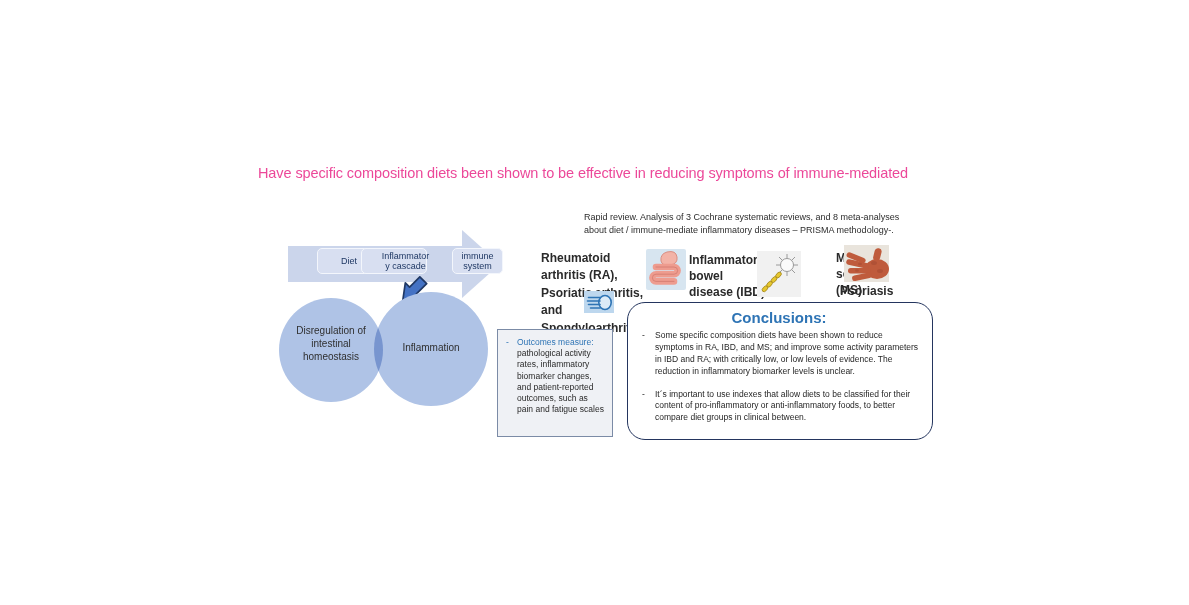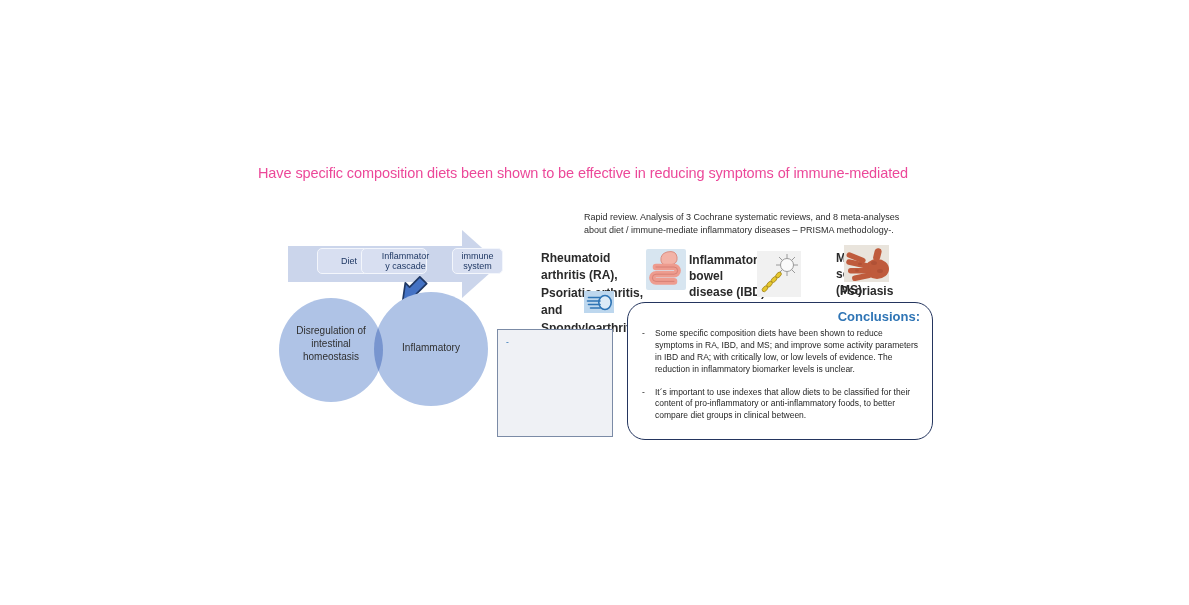--- a/index.html
+++ b/index.html
@@ -55,21 +55,21 @@
   }
   .outcomes-dash{color:#2e74b5;flex:0 0 6px;}
   .outcomes-heading{display:block;color:#2e74b5;}
   
   .conclusions-box{
     position:absolute;left:627px;top:302px;width:306px;height:138px;box-sizing:border-box;
     background:#ffffff;border:1.4px solid #24355e;border-radius:18px;
     padding:6px 12px 6px 10px;
   }
   .conclusions-heading{
-    text-align:right;font-size:13px;font-weight:bold;color:#2e74b5;margin-bottom:4px;
+    text-align:center;font-size:15px;font-weight:bold;color:#2e74b5;margin-bottom:4px;
   }
   .conclusion-bullet{display:flex;gap:8px;font-size:8.5px;line-height:1.4;color:#262626;margin-bottom:11px;padding-left:4px;}
   .bullet-dash{flex:0 0 5px;}
 </style>
 </head>
 <body>
 
 <div id="stage">
 
   <div class="question-title">
@@ -87,21 +87,21 @@
     <g transform="rotate(135 12 12)">
       <polygon points="0,8 12,8 12,3 24,12 12,21 12,16 0,16" fill="#4472c4" stroke="#203864" stroke-width="1.4" stroke-linejoin="round"></polygon>
     </g>
   </svg>
 
   <div class="venn">
     <div class="circle circle-left"></div>
     <div class="circle circle-right"></div>
   </div>
   <div class="circle-text circle-text-left">Disregulation of intestinal homeostasis</div>
-  <div class="circle-text circle-text-right">Inflammatory</div>
+  <div class="circle-text circle-text-right">Inflammation</div>
 
   <div class="methods-text">Rapid review. Analysis of 3 Cochrane systematic reviews, and 8 meta-analyses about diet / immune-mediate inflammatory diseases – PRISMA methodology-.</div>
 
   <div class="disease-label arthritis-label">Rheumatoid arthritis (RA), Psoriatic arthritis, and Spondyloarthritis</div>
 
   <svg class="icon-box hand-icon-box" width="30" height="22" viewBox="0 0 30 22">
     <rect width="30" height="22" fill="#bdd7ee"></rect>
     <g stroke="#2e74b5" stroke-width="1.6" stroke-linecap="round">
       <ellipse cx="21" cy="11.5" rx="6.2" ry="7" fill="#ddebf7"></ellipse>
       <line x1="4.5" y1="6.5" x2="16" y2="6.5"></line>
@@ -159,20 +159,24 @@
         <ellipse cx="36" cy="26" rx="3" ry="2"></ellipse>
       <ellipse cx="16" cy="19" rx="2" ry="1.3"></ellipse>
         <ellipse cx="13" cy="25.5" rx="2" ry="1.3"></ellipse>
     </g>
   </svg>
 
   <div class="disease-label psoriasis-label">Psoriasis</div>
 
   <div class="outcomes-box">
     <span class="outcomes-dash">-</span>
+    <span>
+      <span class="outcomes-heading">Outcomes measure:</span>
+      <span>pathological activity rates, inflammatory biomarker changes, and patient-reported outcomes, such as pain and fatigue scales</span>
+    </span>
   </div>
 
   <div class="conclusions-box">
     <div class="conclusions-heading">Conclusions:</div>
     <div class="conclusion-bullet">
       <span class="bullet-dash">-</span>
       <span>Some specific composition diets have been shown to reduce symptoms in RA, IBD, and MS; and improve some activity parameters in IBD and RA; with critically low, or low levels of evidence. The reduction in inflammatory biomarker levels is unclear.</span>
     </div>
     <div class="conclusion-bullet">
       <span class="bullet-dash">-</span>

